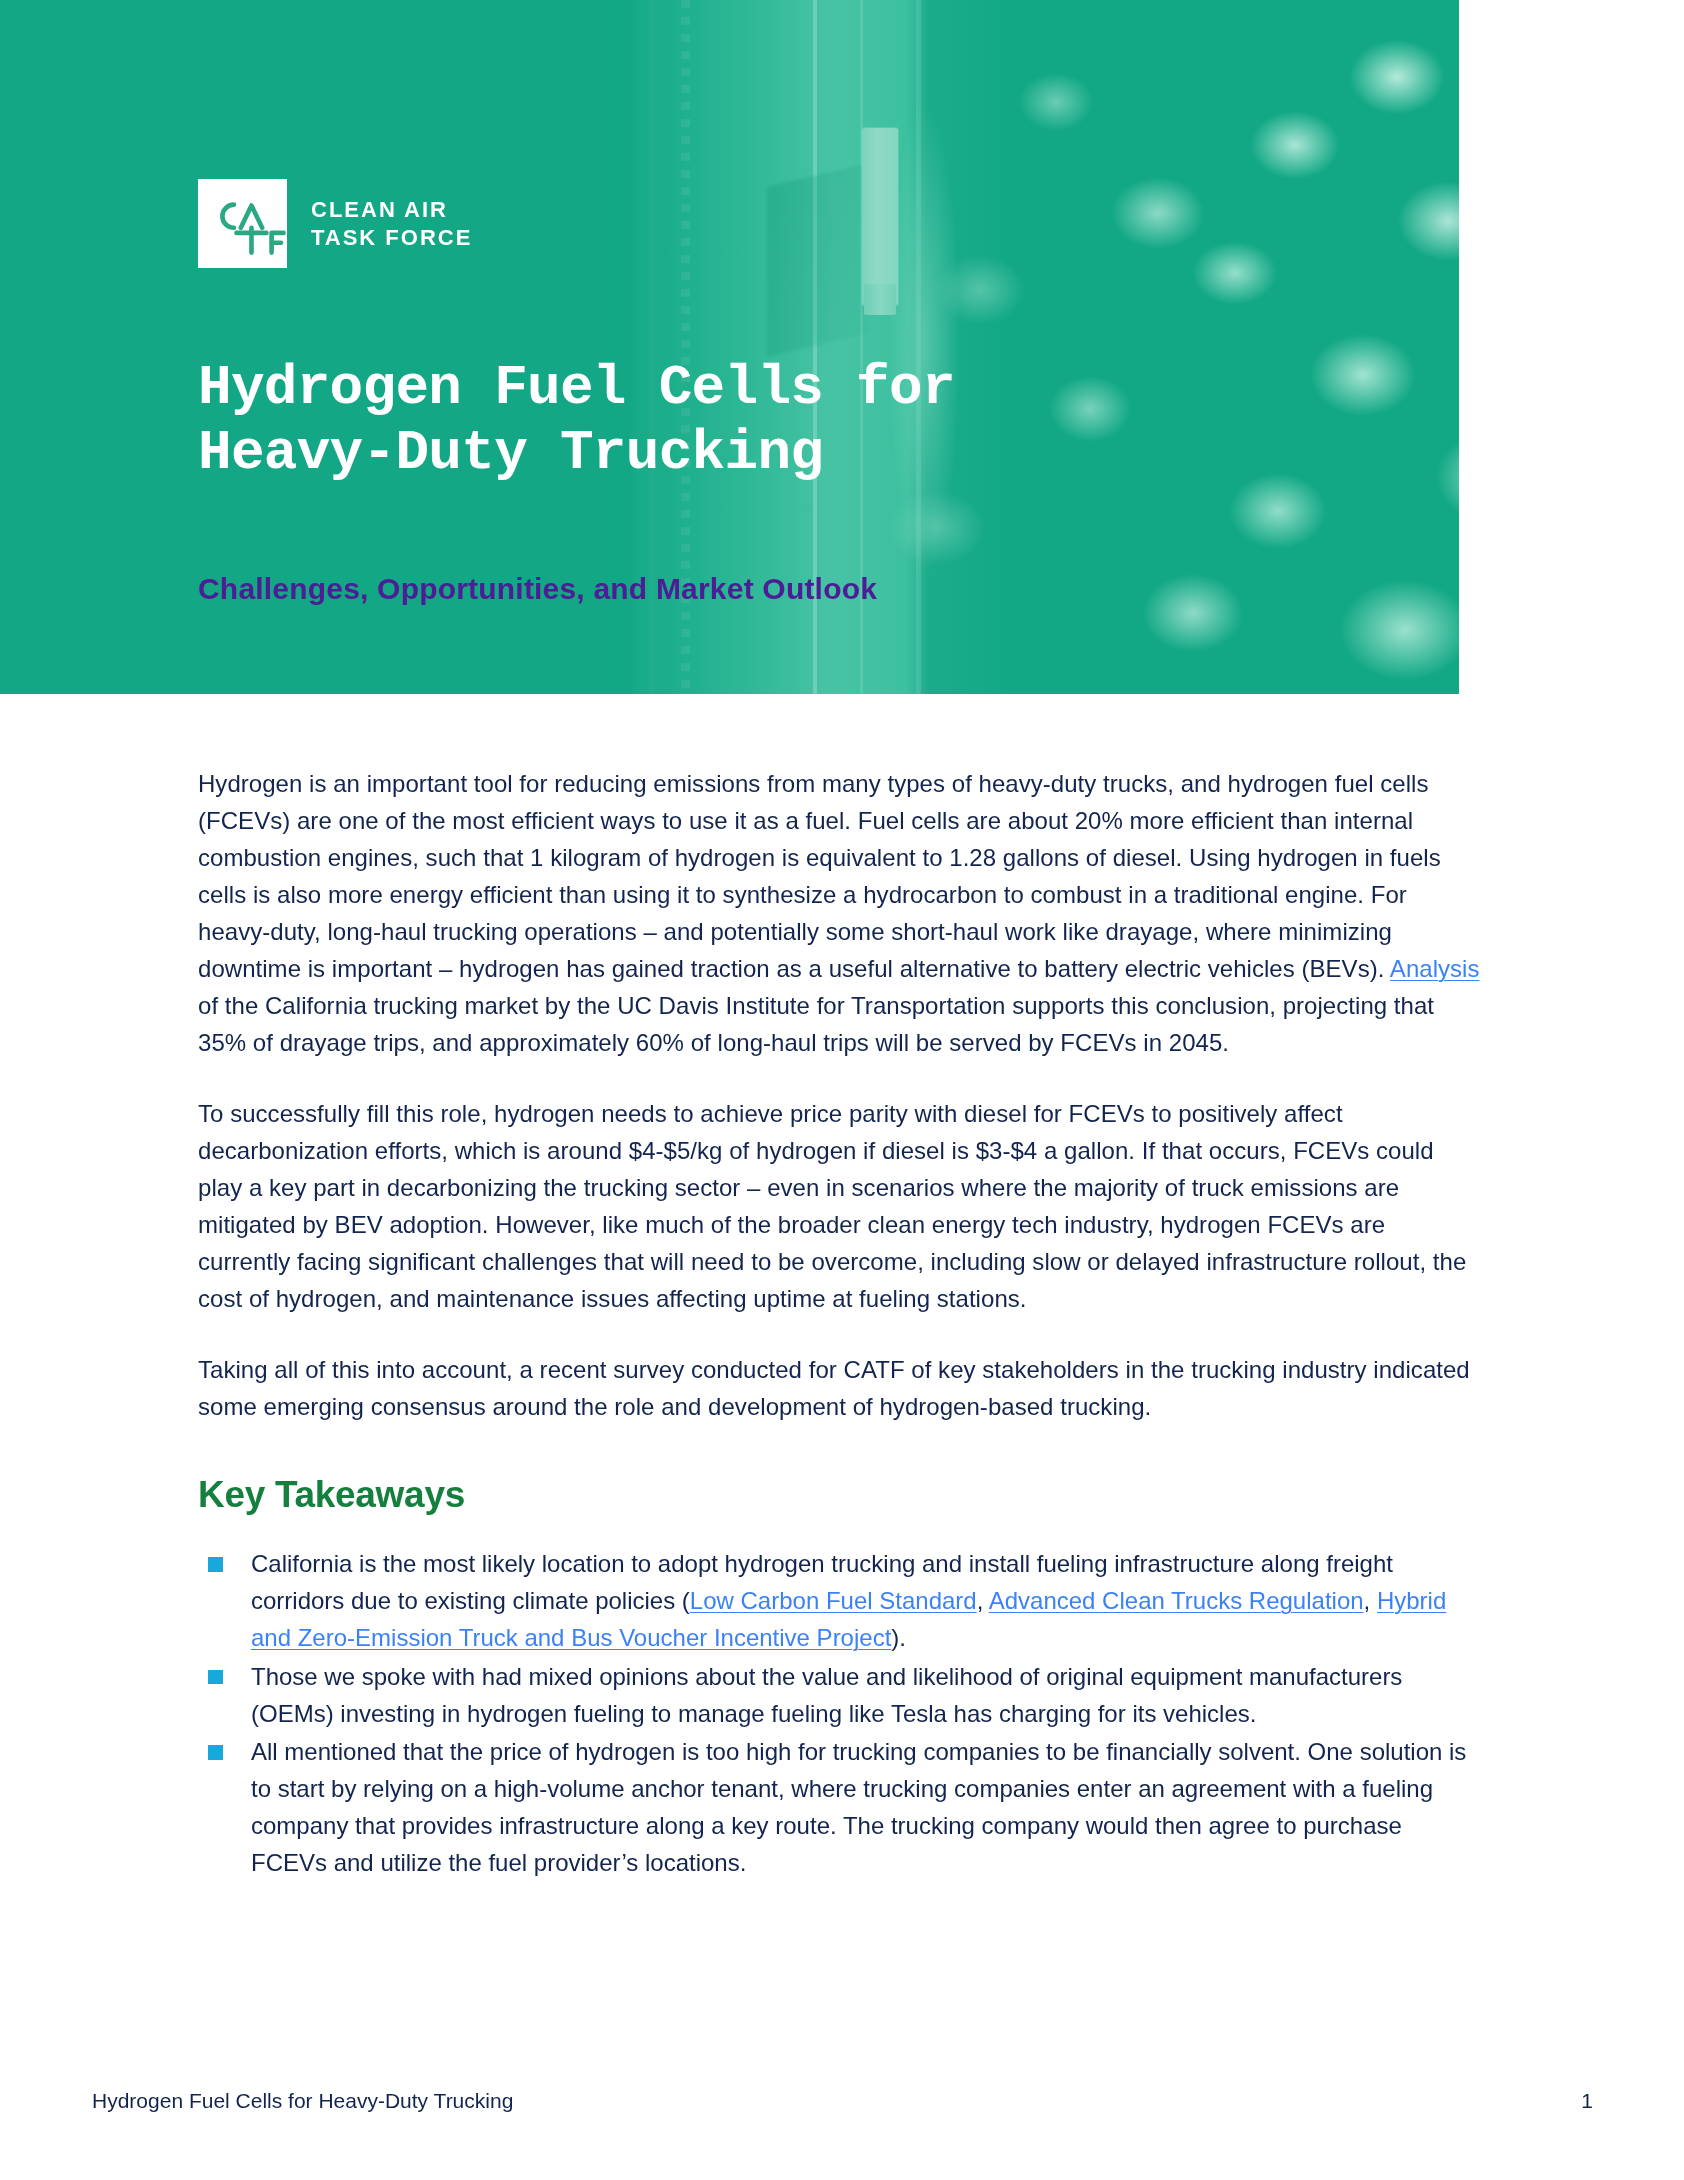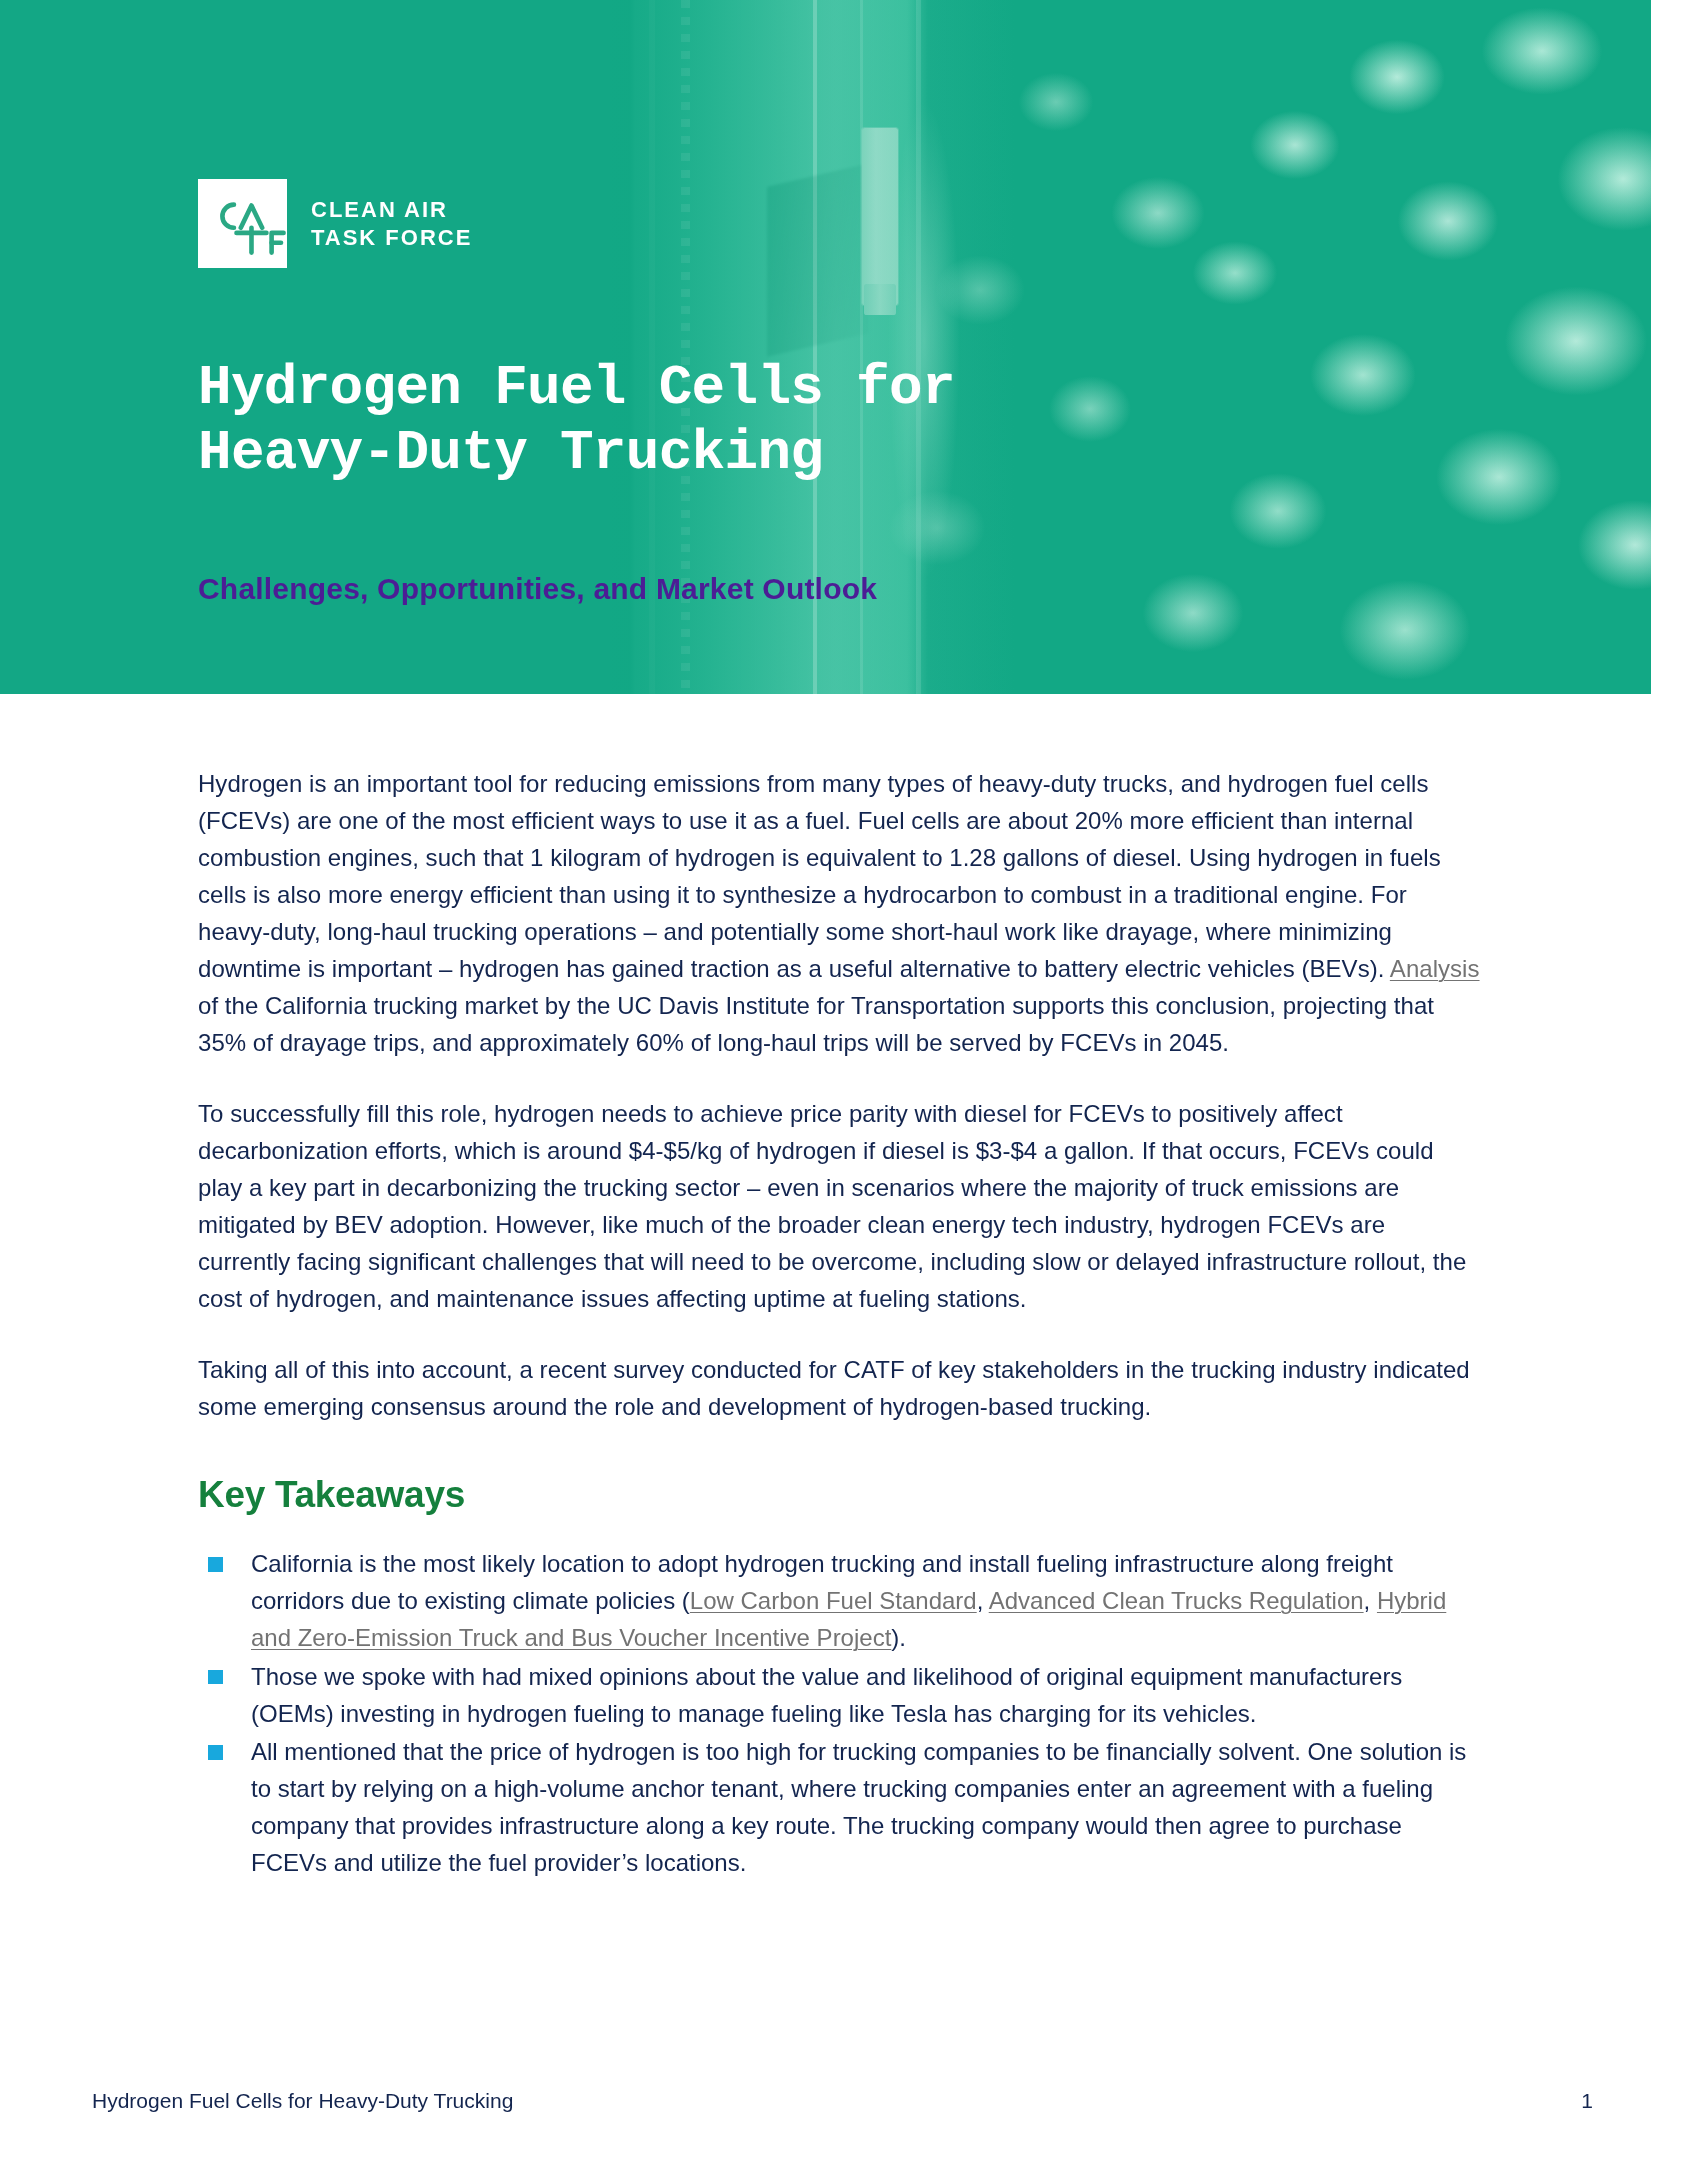--- a/index.html
+++ b/index.html
@@ -22,21 +22,21 @@
     position: relative;
     width: 1685px;
     height: 2181px;
     background: #ffffff;
   }
 
   
   .hero {
     position: absolute;
     top: 0; left: 0;
-    width: 1651px;
+    width: 1459px;
     height: 694px;
     overflow: hidden;
     background: #12a885;
   }
 
   
   .hero-photo {
     position: absolute;
     inset: 0;
     background:
@@ -193,21 +193,21 @@
   p.body {
     font-size: 24px;
     line-height: 37px;
     color: #13254f;
     margin: 0 0 34px 0;
     letter-spacing: 0.04px;
   }
   p.body:last-of-type { margin-bottom: 0; }
 
   a.doclink {
-    color: #737373;
+    color: #3b82f6;
     text-underline-offset: 3.4px;
     text-decoration-thickness: 1.3px;
   }
 
   h2.section-heading {
     font-size: 37px;
     font-weight: 700;
     color: #15803d;
     margin: 49px 0 29px 0;
     letter-spacing: -0.3px;

